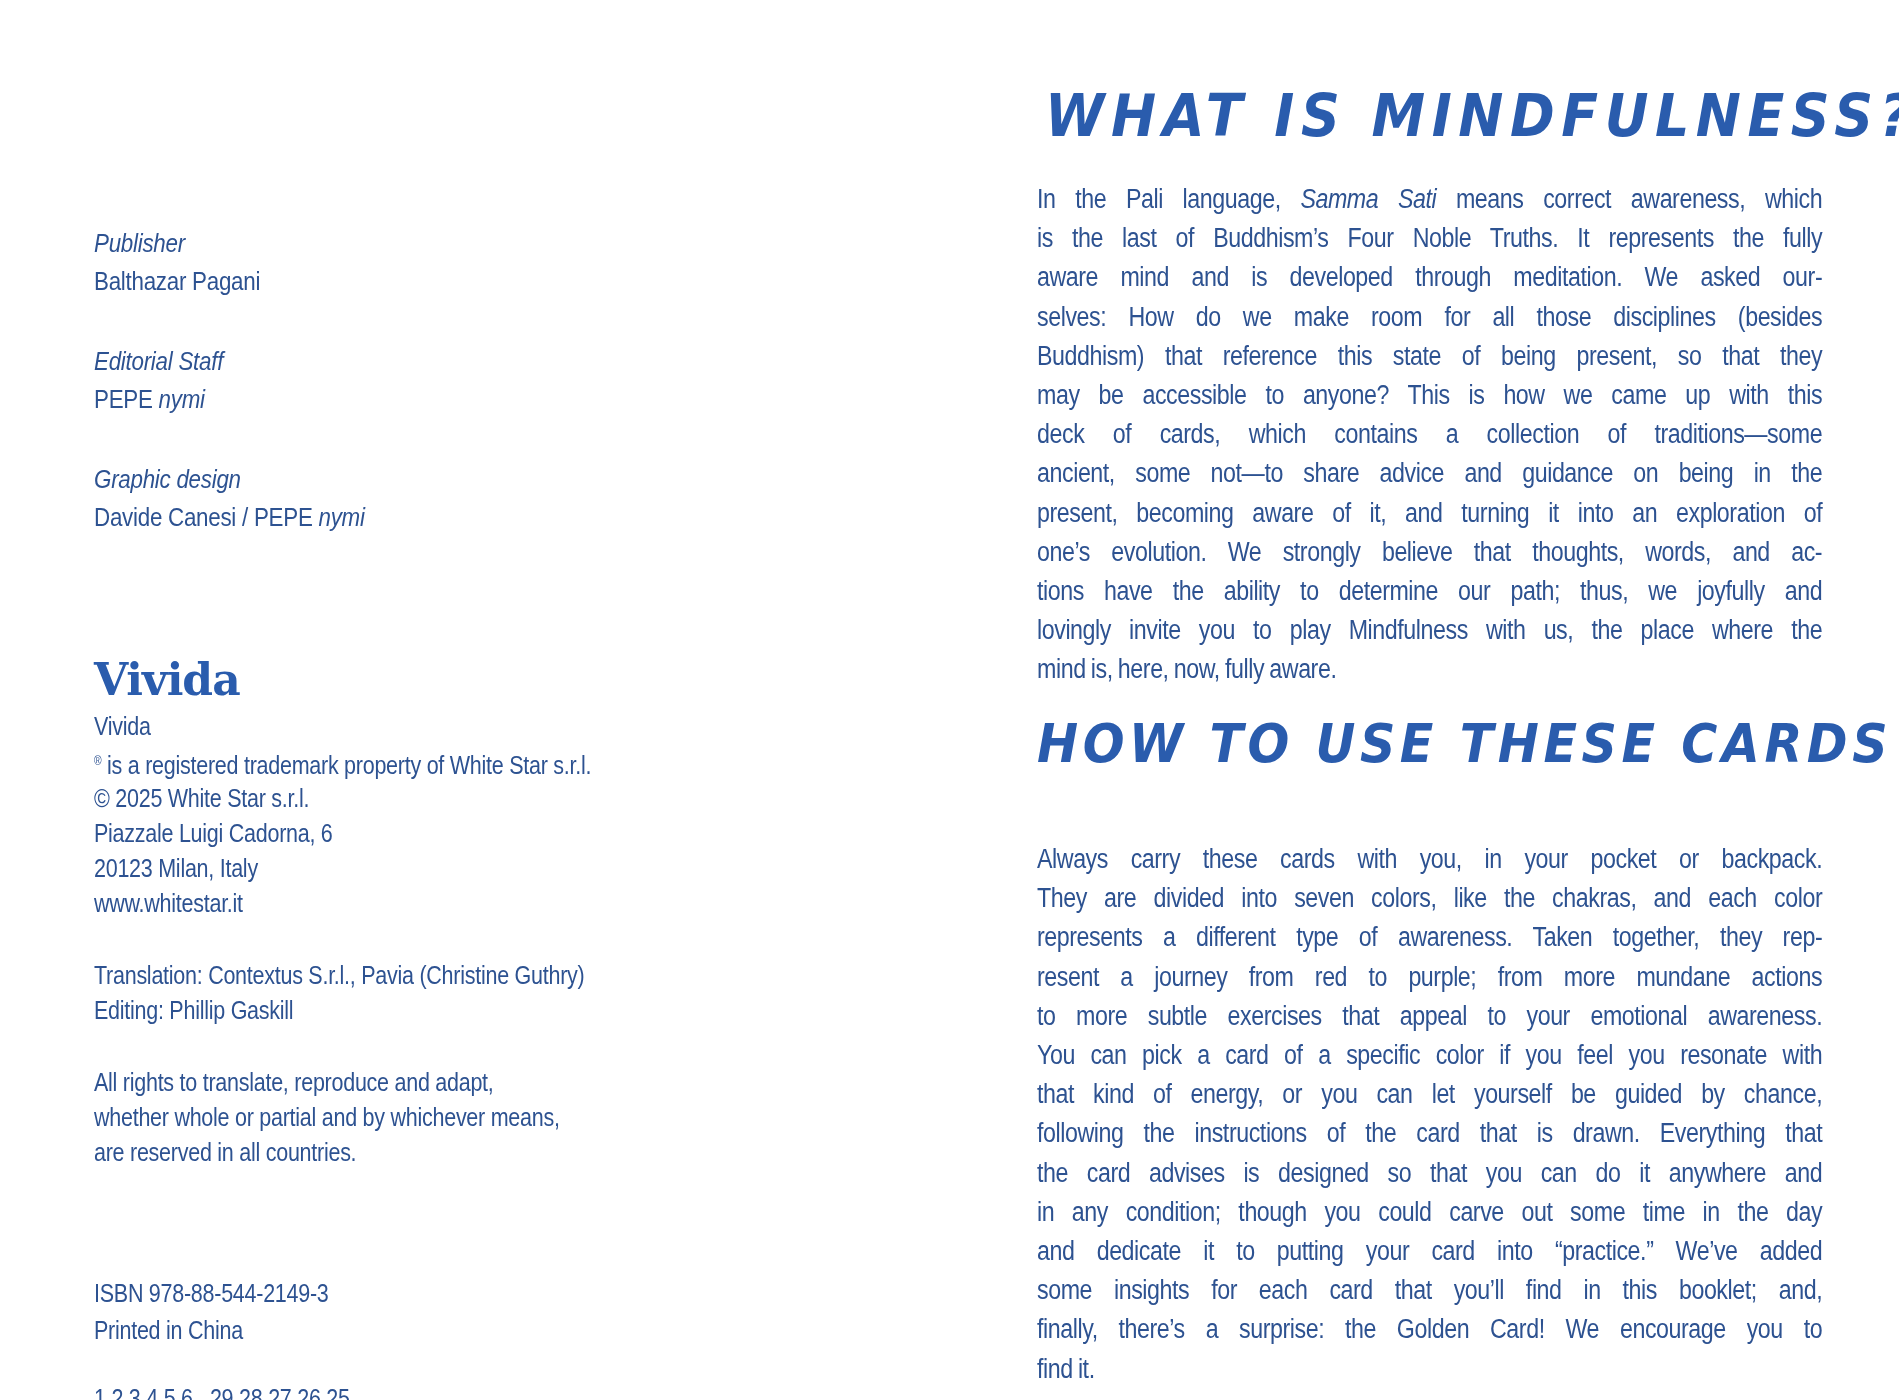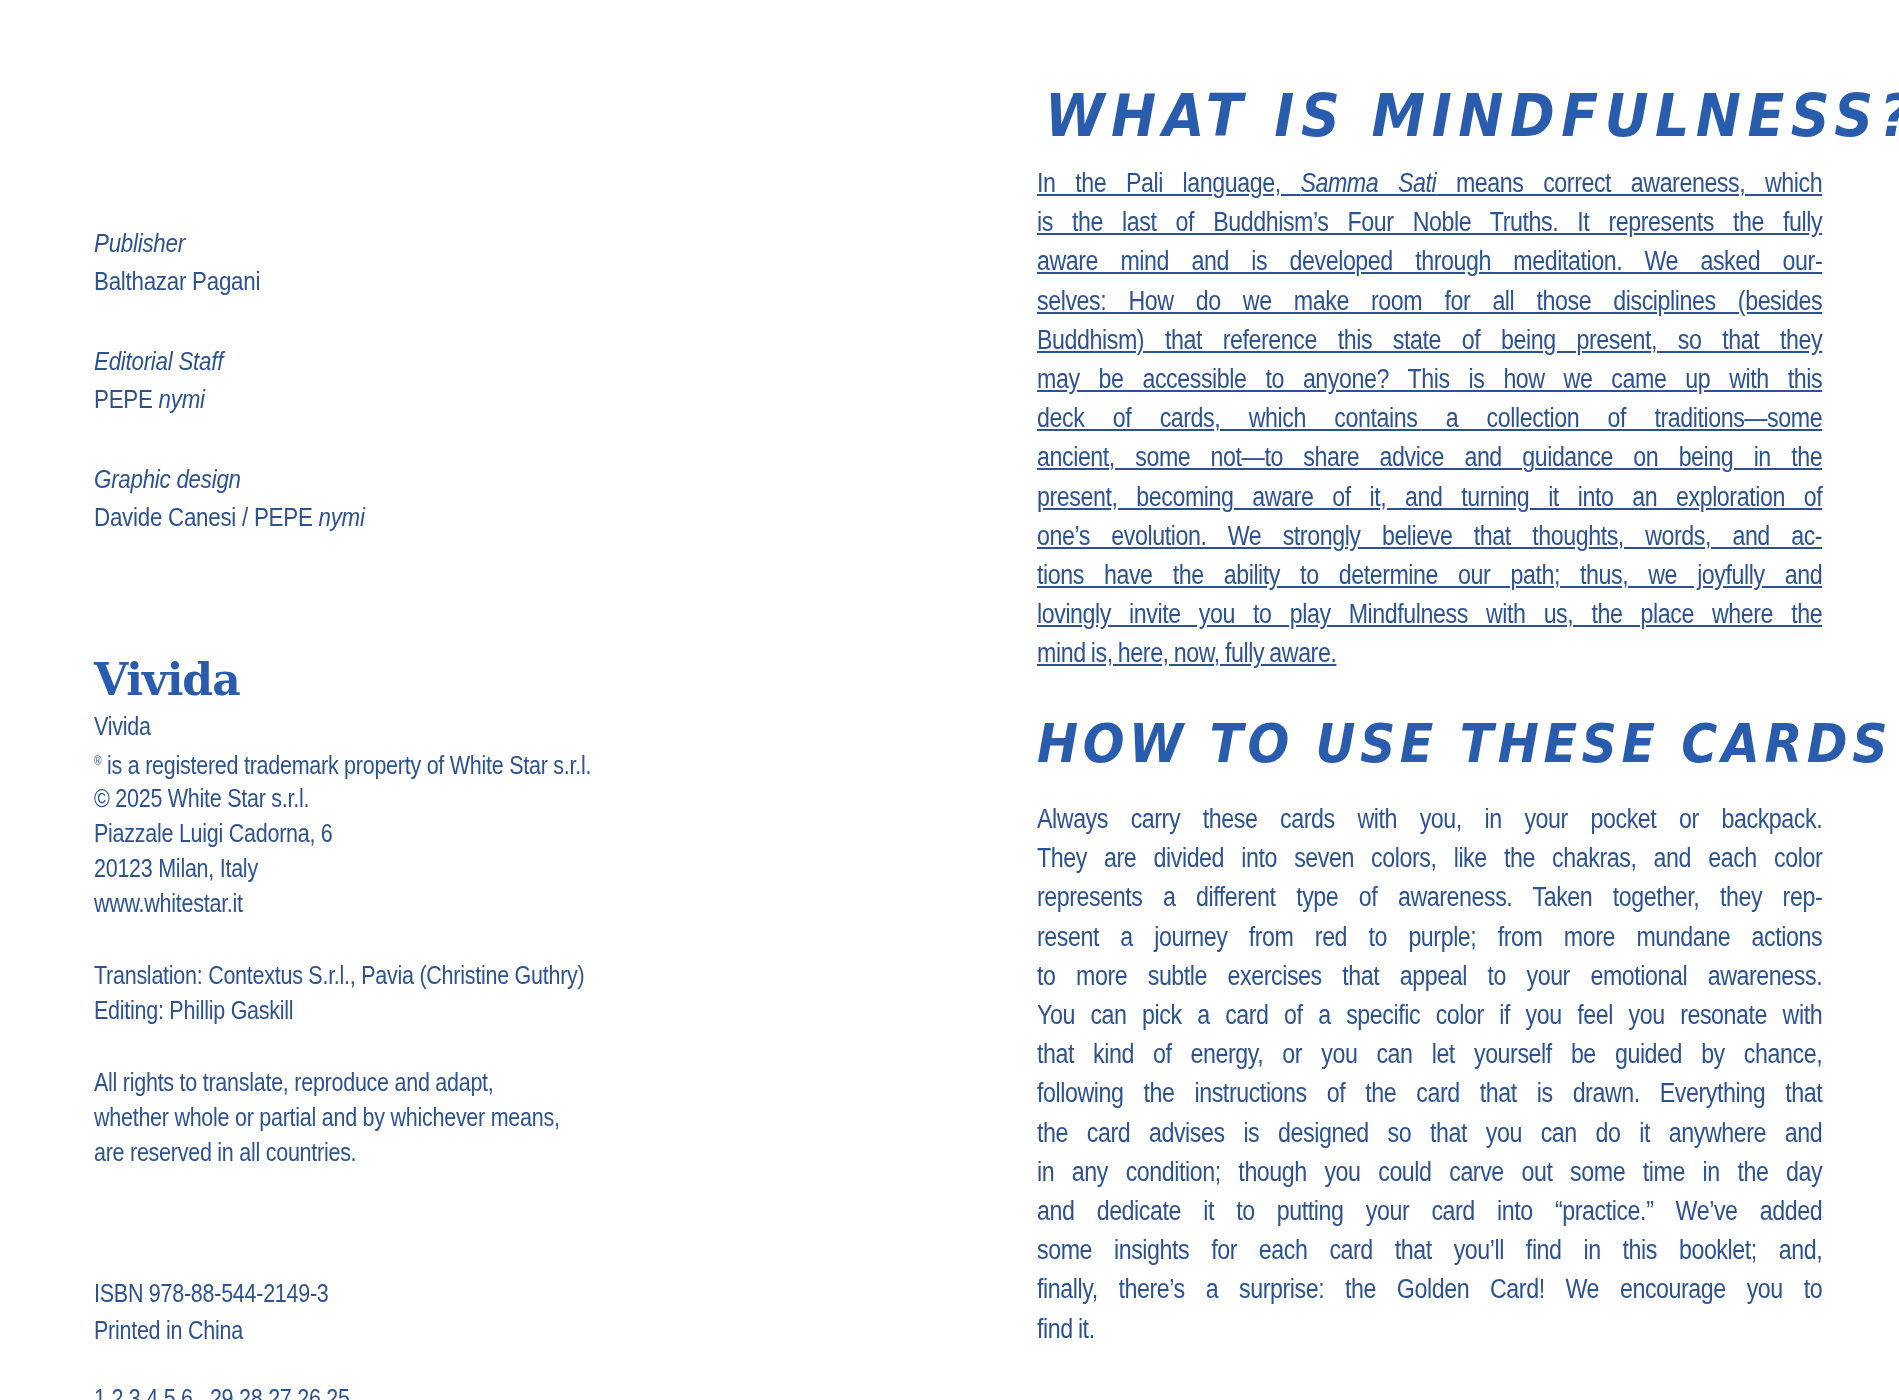--- a/index.html
+++ b/index.html
@@ -71,22 +71,22 @@
   .body-text .line {
     display: block;
     text-align: justify;
     text-align-last: justify;
     white-space: nowrap;
     transform: scaleX(0.86);
     transform-origin: left top;
     width: 913px;
   }
   .body-text .line.last { text-align-last: left; }
-  .p1 { top: 164px; text-decoration: underline; }
-  .p2 { top: 800px; }
+  .p1 { top: 180px; }
+  .p2 { top: 840px; }
 </style>
 </head>
 <body>
 
 <div class="page-left">
 
   <div class="credit-block" style="top:224px;">
     <span class="credit-role">Publisher</span>
     <span class="credit-name"><span>Balthazar Pagani</span><span class="it"></span></span>
   </div>

